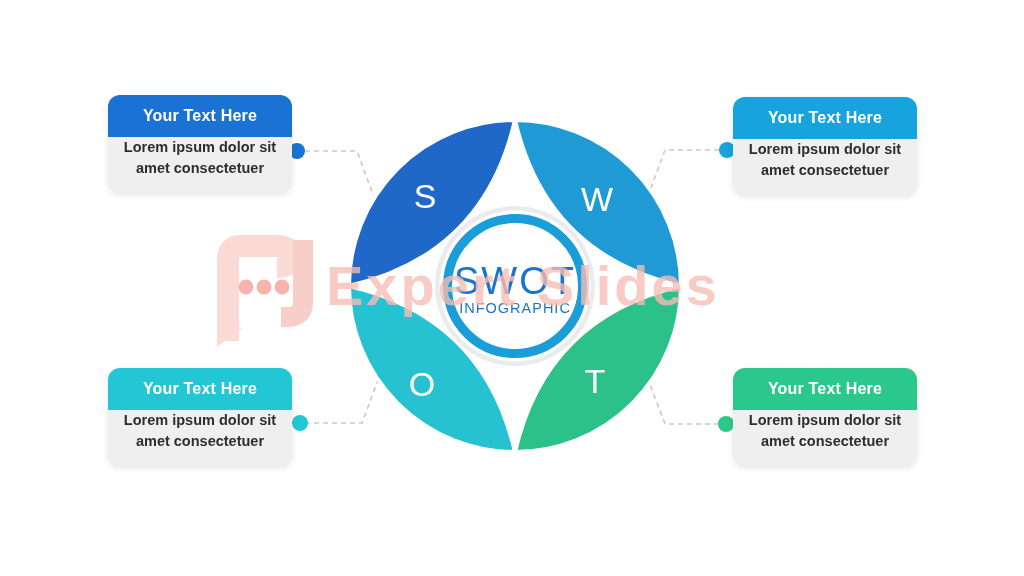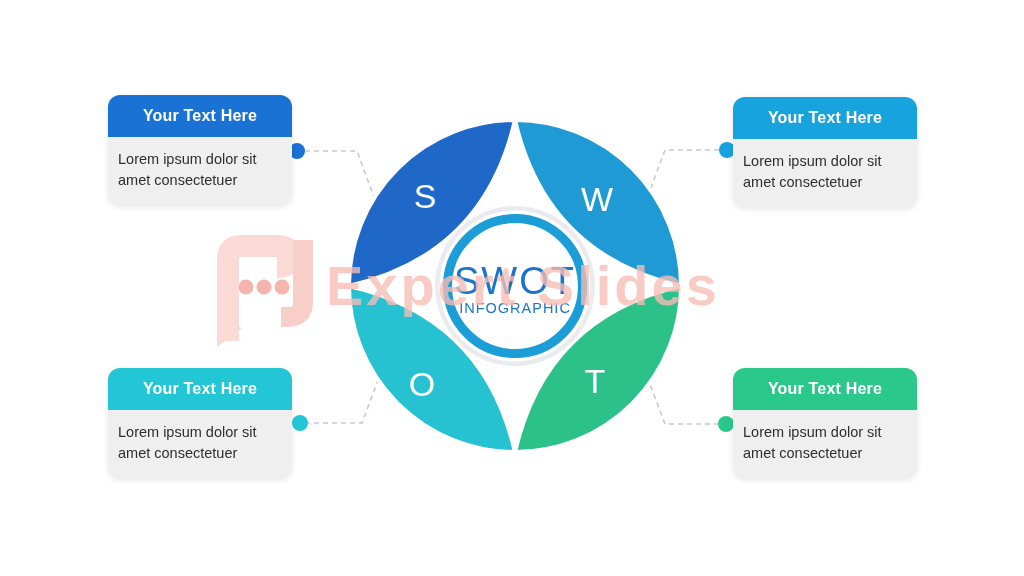--- a/index.html
+++ b/index.html
@@ -8,22 +8,22 @@
     font-family:"Liberation Sans",sans-serif;
   }
   .diagram-svg{position:absolute;left:0;top:0;width:1024px;height:576px;}
 
   
   .card{position:absolute;width:184px;border-radius:12px;background:#efefef;
         box-shadow:0 2px 6px rgba(0,0,0,0.10);}
   .card-header{height:42px;border-radius:12px 12px 0 0;color:#ffffff;
         font-size:16px;font-weight:600;letter-spacing:.2px;
         display:flex;align-items:center;justify-content:center;}
-  .card-body{padding:12px 10px 14px;font-size:14.5px;line-height:21px;color:#2e2e2e;
-        text-align:left;border-radius:0 0 12px 12px;}
+  .card-body{padding:0 10px 14px;font-size:14.5px;line-height:21px;color:#2e2e2e;
+        text-align:center;border-radius:0 0 12px 12px;font-weight:bold;}
   .card-tl{left:108px;top:95px;}
   .card-tr{left:733px;top:97px;}
   .card-bl{left:108px;top:368px;}
   .card-br{left:733px;top:368px;}
   .h-blue {background:#1a72d4;}
   .h-sky  {background:#17a3dd;}
   .h-cyan {background:#23c6d5;}
   .h-green{background:#2bc88c;}
 
   

